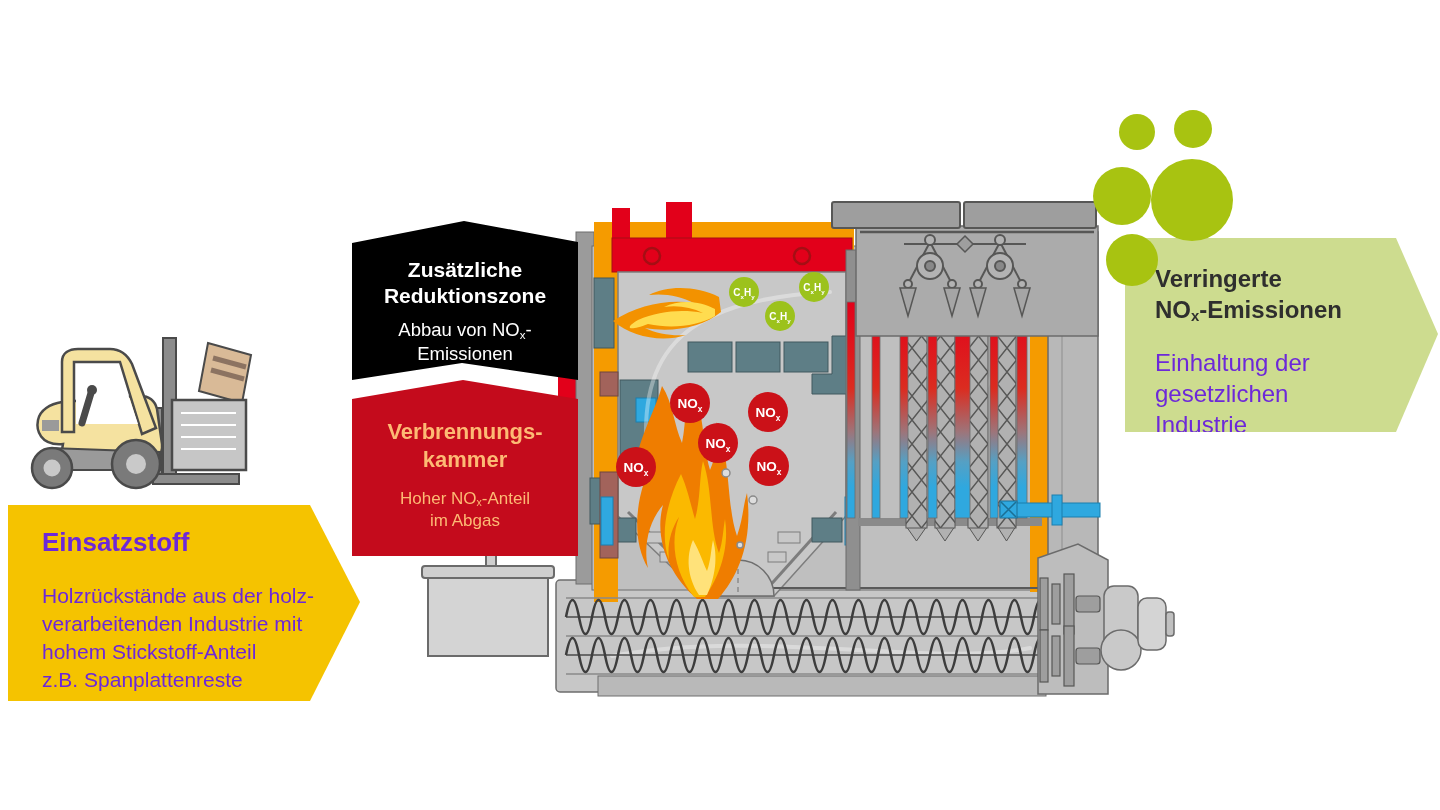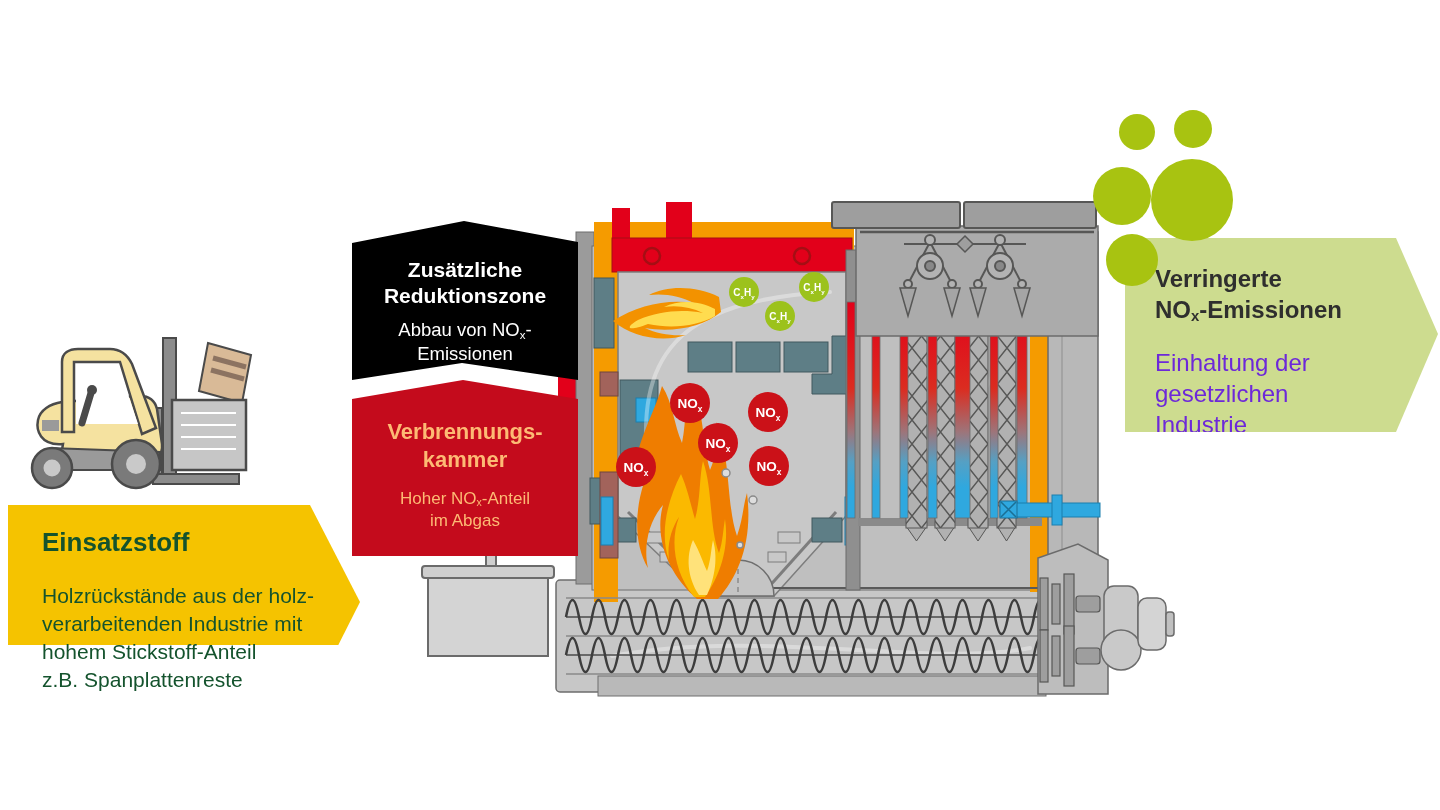--- a/index.html
+++ b/index.html
@@ -1,22 +1,22 @@
 <!DOCTYPE html>
 <html><head>
 <meta charset="utf-8">
 <style>
   html,body{margin:0;padding:0;background:#fff;}
   .canvas{position:relative;width:1440px;height:810px;background:#fff;overflow:hidden;
           font-family:"Liberation Sans", sans-serif;}
   .layer{position:absolute;left:0;top:0;}
 
   
-  .box-yellow{position:absolute;left:8px;top:505px;width:352px;height:140px;background:#F5C300;
-    clip-path:polygon(0 0,302px 0,352px 97px,302px 196px,0 196px);z-index:2;color:#14532d;}
+  .box-yellow{position:absolute;left:8px;top:505px;width:352px;height:196px;background:#F5C300;
+    clip-path:polygon(0 0,302px 0,352px 97px,302px 196px,0 196px);z-index:2;color:#6d28d9;}
   .box-yellow .bx-title{font-size:26px;font-weight:bold;margin:22px 0 0 34px;}
   .box-yellow .bx-body{font-size:21px;line-height:1.34;margin:24px 0 14px 34px;}
 
   .callout-green{position:absolute;left:352px;top:221px;width:226px;height:173px;background:#000000;
     clip-path:polygon(0 22px,112px 0,226px 21px,226px 159px,110px 142px,0 159px);
     z-index:2;color:#fff;text-align:center;}
   .callout-green .c-title{font-size:21px;font-weight:bold;line-height:1.25;margin-top:36px;}
   .callout-green .c-body{font-size:18.5px;line-height:1.3;margin-top:8px;}
 
   .callout-red{position:absolute;left:352px;top:380px;width:226px;height:176px;background:#C40B1C;

